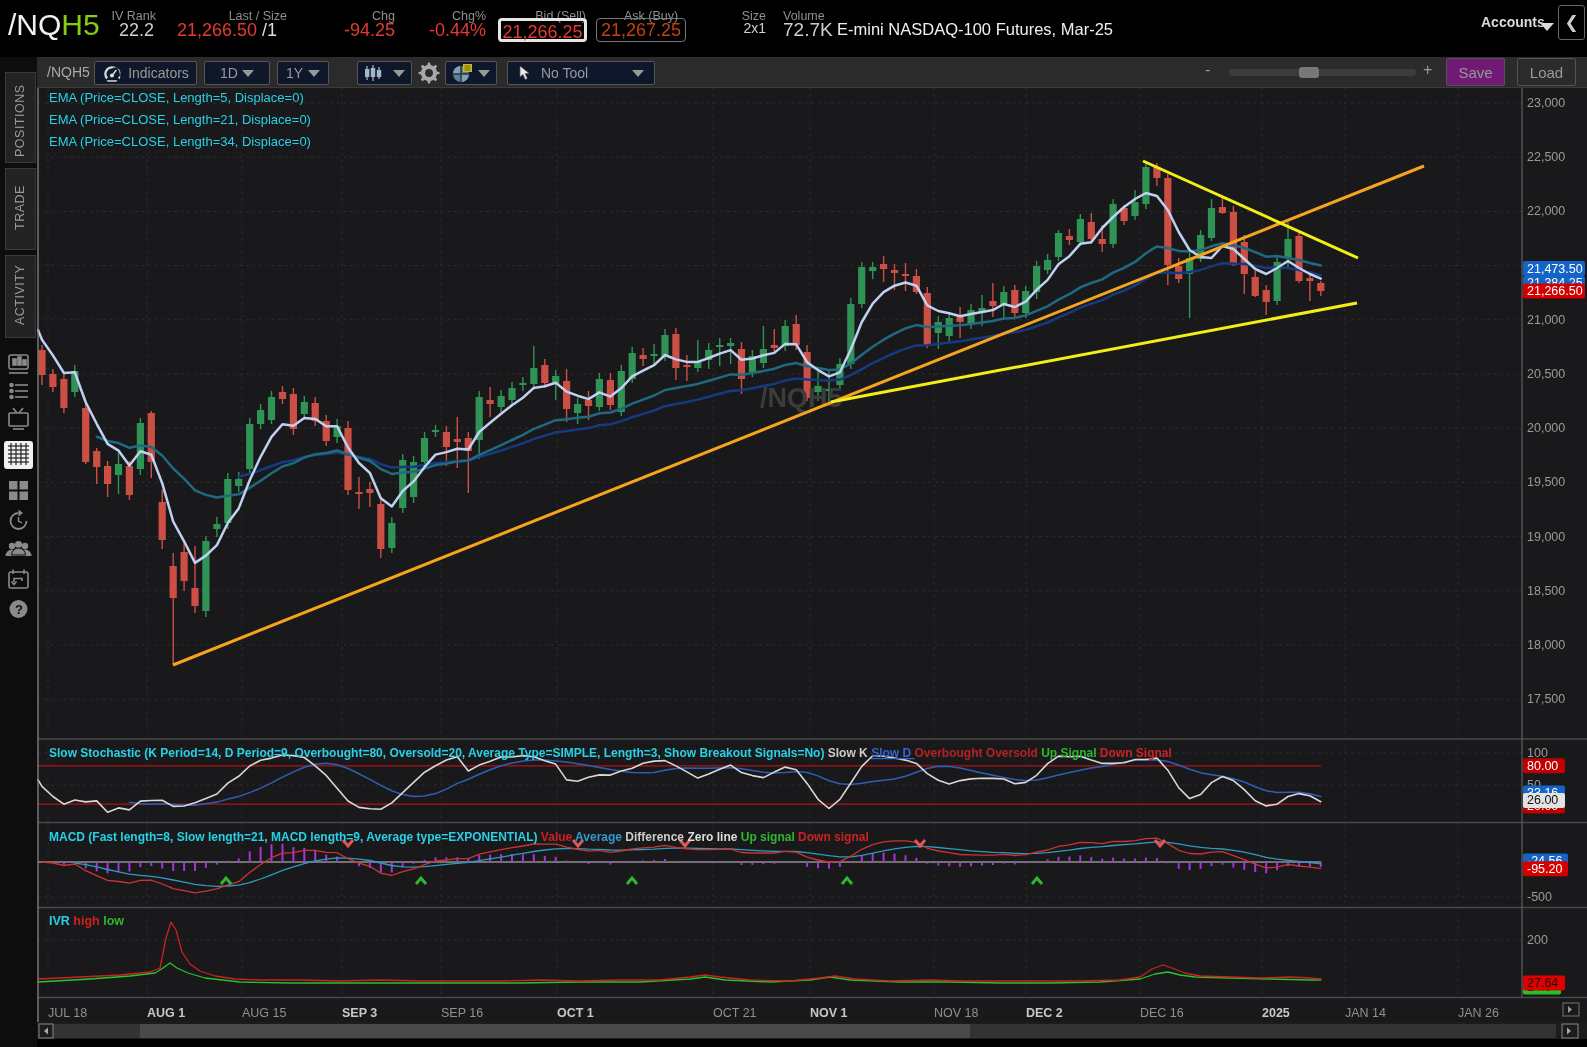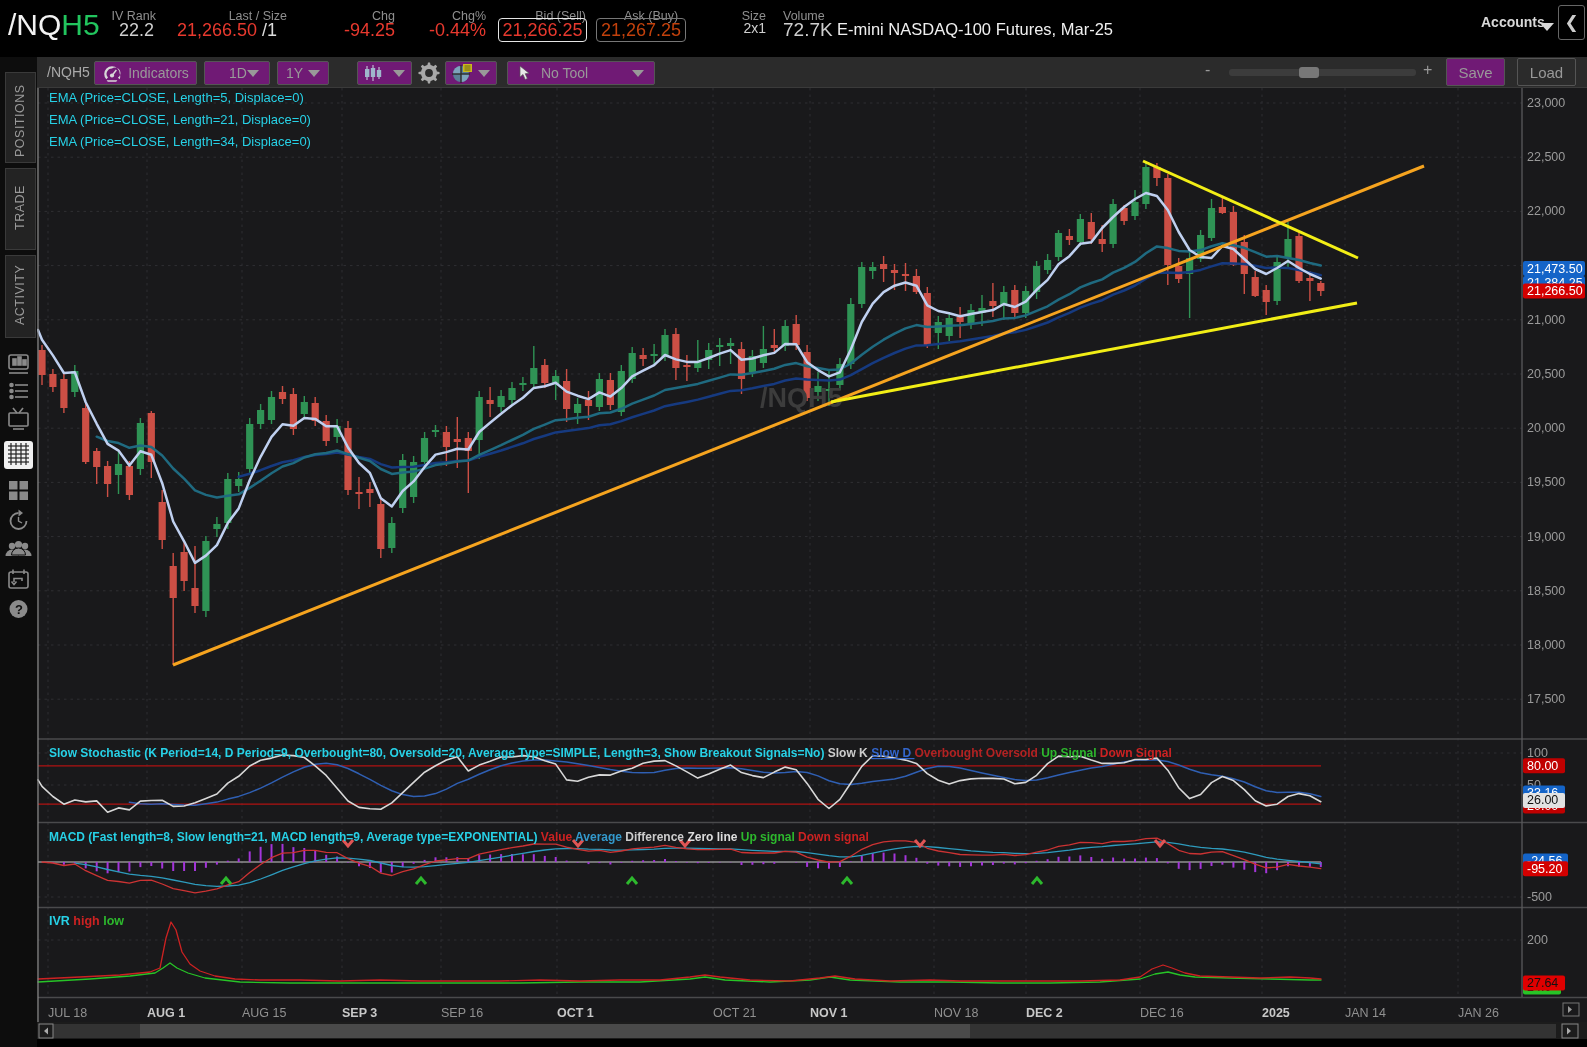--- a/index.html
+++ b/index.html
@@ -1,17 +1,17 @@
 <!DOCTYPE html>
 <html><head><meta charset="utf-8"><style>
 *{margin:0;padding:0;box-sizing:border-box}
 html,body{width:1587px;height:1047px;background:#000;overflow:hidden;font-family:"Liberation Sans",sans-serif}
 .abs{position:absolute}
 .lbl{color:#8f8f8f;font-size:12.5px}
-.btn{position:absolute;border:1px solid #555;color:#999;background:#701a75;border-radius:2px;display:flex;align-items:center;justify-content:center}
+.btn{position:absolute;border:1px solid #555;color:#999;background:#0f172a;border-radius:2px;display:flex;align-items:center;justify-content:center}
 .chev{width:0;height:0;border-left:6px solid transparent;border-right:6px solid transparent;border-top:7px solid #999;display:inline-block}
 </style></head>
 <body>
 <svg width="1587" height="1047" style="position:absolute;left:0;top:0" font-family="Liberation Sans, sans-serif">
     <rect x="37.0" y="88.0" width="1550.0" height="934.0" fill="#19191b"></rect>
     <line x1="48.0" y1="88.0" x2="48.0" y2="997.0" stroke="#2f2f33" stroke-width="1" stroke-dasharray="2.5 4"></line>
     <line x1="147.0" y1="88.0" x2="147.0" y2="997.0" stroke="#2f2f33" stroke-width="1" stroke-dasharray="2.5 4"></line>
     <line x1="242.0" y1="88.0" x2="242.0" y2="997.0" stroke="#2f2f33" stroke-width="1" stroke-dasharray="2.5 4"></line>
     <line x1="342.0" y1="88.0" x2="342.0" y2="997.0" stroke="#2f2f33" stroke-width="1" stroke-dasharray="2.5 4"></line>
     <line x1="441.0" y1="88.0" x2="441.0" y2="997.0" stroke="#2f2f33" stroke-width="1" stroke-dasharray="2.5 4"></line>
@@ -492,31 +492,31 @@
     <rect x="140.0" y="1024.0" width="830.0" height="14.0" fill="#4a4a4a"></rect>
     <rect x="39.0" y="1024.0" width="14.0" height="14.0" fill="none" stroke="#888" stroke-width="1"></rect>
     <path d="M 48 1027.5 L 44 1031 L 48 1034.5 Z" fill="#aaa"></path>
     <rect x="1562.0" y="1024.0" width="16.0" height="14.0" fill="none" stroke="#888" stroke-width="1"></rect>
     <path d="M 1567 1027.5 L 1571 1031 L 1567 1034.5 Z" fill="#aaa"></path>
     <rect x="1563.0" y="1003.0" width="16.0" height="13.0" fill="none" stroke="#777" stroke-width="1"></rect>
     <path d="M 1568 1006 L 1572 1009.5 L 1568 1013 Z" fill="#999"></path>
   </svg>
 
 <div class="abs" style="left:0;top:0;width:1587px;height:57px;background:#000">
-  <span class="abs" style="left:8px;top:8px;font-size:30px;color:#f2f2f2">/NQ<span style="color:#22c55e">H5</span></span>
+  <span class="abs" style="left:8px;top:8px;font-size:30px;color:#f2f2f2">/NQ<span style="color:#84cc16">H5</span></span>
   <div class="abs" style="left:100px;top:6px;width:56px;text-align:right"><span class="lbl">IV Rank</span></div>
   <div class="abs" style="left:100px;top:20px;width:54px;text-align:right;color:#cfcfcf;font-size:18px">22.2</div>
   <div class="abs" style="left:187px;top:6px;width:100px;text-align:right"><span class="lbl">Last / Size</span></div>
   <div class="abs" style="left:157px;top:20px;width:120px;text-align:right;font-size:18px"><span style="color:#e8392e">21,266.50</span><span style="color:#ddd"> /1</span></div>
   <div class="abs" style="left:305px;top:6px;width:90px;text-align:right"><span class="lbl">Chg</span></div>
   <div class="abs" style="left:305px;top:20px;width:90px;text-align:right;color:#e8392e;font-size:18px">-94.25</div>
   <div class="abs" style="left:400px;top:6px;width:86px;text-align:right"><span class="lbl">Chg%</span></div>
   <div class="abs" style="left:400px;top:20px;width:86px;text-align:right;color:#e8392e;font-size:18px">-0.44%</div>
   <div class="abs" style="left:516px;top:6px;width:70px;text-align:right"><span class="lbl">Bid (Sell)</span></div>
-  <div class="abs" style="left:498px;top:18px;width:89px;height:24px;border:1px solid #e5e5e5;border-radius:4px;text-align:center;color:#e8392e;font-size:18px;line-height:22px">21,266.25</div>
+  <div class="abs" style="left:498px;top:18px;width:89px;height:24px;border:3px solid #e5e5e5;border-radius:4px;text-align:center;color:#e8392e;font-size:18px;line-height:22px">21,266.25</div>
   <div class="abs" style="left:616px;top:6px;width:70px;text-align:center"><span class="lbl">Ask (Buy)</span></div>
   <div class="abs" style="left:596px;top:18px;width:90px;height:24px;border:1px solid #777;border-radius:4px;text-align:center;color:#c2410c;font-size:18px;line-height:22px">21,267.25</div>
   <div class="abs" style="left:716px;top:6px;width:50px;text-align:right"><span class="lbl">Size</span></div>
   <div class="abs" style="left:716px;top:20px;width:50px;text-align:right;color:#cfcfcf;font-size:14px">2x1</div>
   <div class="abs" style="left:783px;top:6px;width:60px"><span class="lbl">Volume</span></div>
   <div class="abs" style="left:783px;top:19px;color:#cfcfcf;font-size:19px">72.7K</div>
   <div class="abs" style="left:837px;top:20px;color:#f0f0f0;font-size:16.5px">E-mini NASDAQ-100 Futures, Mar-25</div>
   <div class="abs" style="left:1481px;top:14px;color:#d8d8d8;font-size:14px;font-weight:bold">Accounts</div>
   <div class="abs" style="left:1540px;top:17px"><span class="chev" style="border-top-color:#d8d8d8;border-left-width:7px;border-right-width:7px;border-top-width:8px"></span></div>
   <div class="abs" style="left:1558px;top:5px;width:27px;height:35px;border:1px solid #666;border-radius:3px;color:#ccc;font-size:17px;text-align:center;line-height:33px">❮</div>
@@ -527,21 +527,21 @@
   <div class="btn" style="left:57px;top:4px;width:103px;height:24px;font-size:14px">
     <svg width="20" height="18" viewBox="0 0 20 18" style="margin-right:6px">
         <g fill="#d8d8d8">
           <path d="M10 2.2 A 7.8 7.8 0 0 0 2.2 10 A 7.8 7.8 0 0 0 4.3 15.3 L 6 13.6 A 5.5 5.5 0 0 1 10 4.4 A 5.5 5.5 0 0 1 15.9 13.7 L 17.7 15.3 A 7.8 7.8 0 0 0 17.8 10 A 7.8 7.8 0 0 0 10 2.2 Z"></path>
           <circle cx="10" cy="11.5" r="2.1"></circle>
           <rect x="9.3" y="4.5" width="1.5" height="7" transform="rotate(38 10 11.5)"></rect>
           <path d="M4.6 16.2 L15.4 16.2 L14.2 17.8 L5.8 17.8 Z"></path>
         </g>
       </svg>
     Indicators</div>
-  <div class="btn" style="left:167px;top:4px;width:66px;height:24px;font-size:14px;justify-content:space-between;padding:0 24px">1D<span class="chev"></span></div>
+  <div class="btn" style="left:167px;top:4px;width:66px;height:24px;font-size:14px;justify-content:space-between;padding:0 15px">1D<span class="chev"></span></div>
   <div class="btn" style="left:240px;top:4px;width:52px;height:24px;font-size:14px;justify-content:space-between;padding:0 8px">1Y<span class="chev"></span></div>
   <div class="btn" style="left:320px;top:4px;width:55px;height:24px;justify-content:space-between;padding:0 6px">
     <svg width="18" height="16" viewBox="0 0 18 16">
         <g stroke="#cdd9e5" stroke-width="1">
           <line x1="3" y1="1" x2="3" y2="15"></line>
           <line x1="9" y1="0" x2="9" y2="16"></line>
           <line x1="15" y1="2" x2="15" y2="14"></line>
         </g>
         <rect x="1" y="4" width="4.4" height="8" fill="#9fb8cc"></rect>
         <rect x="6.8" y="3" width="4.4" height="9" fill="#9fb8cc"></rect>

